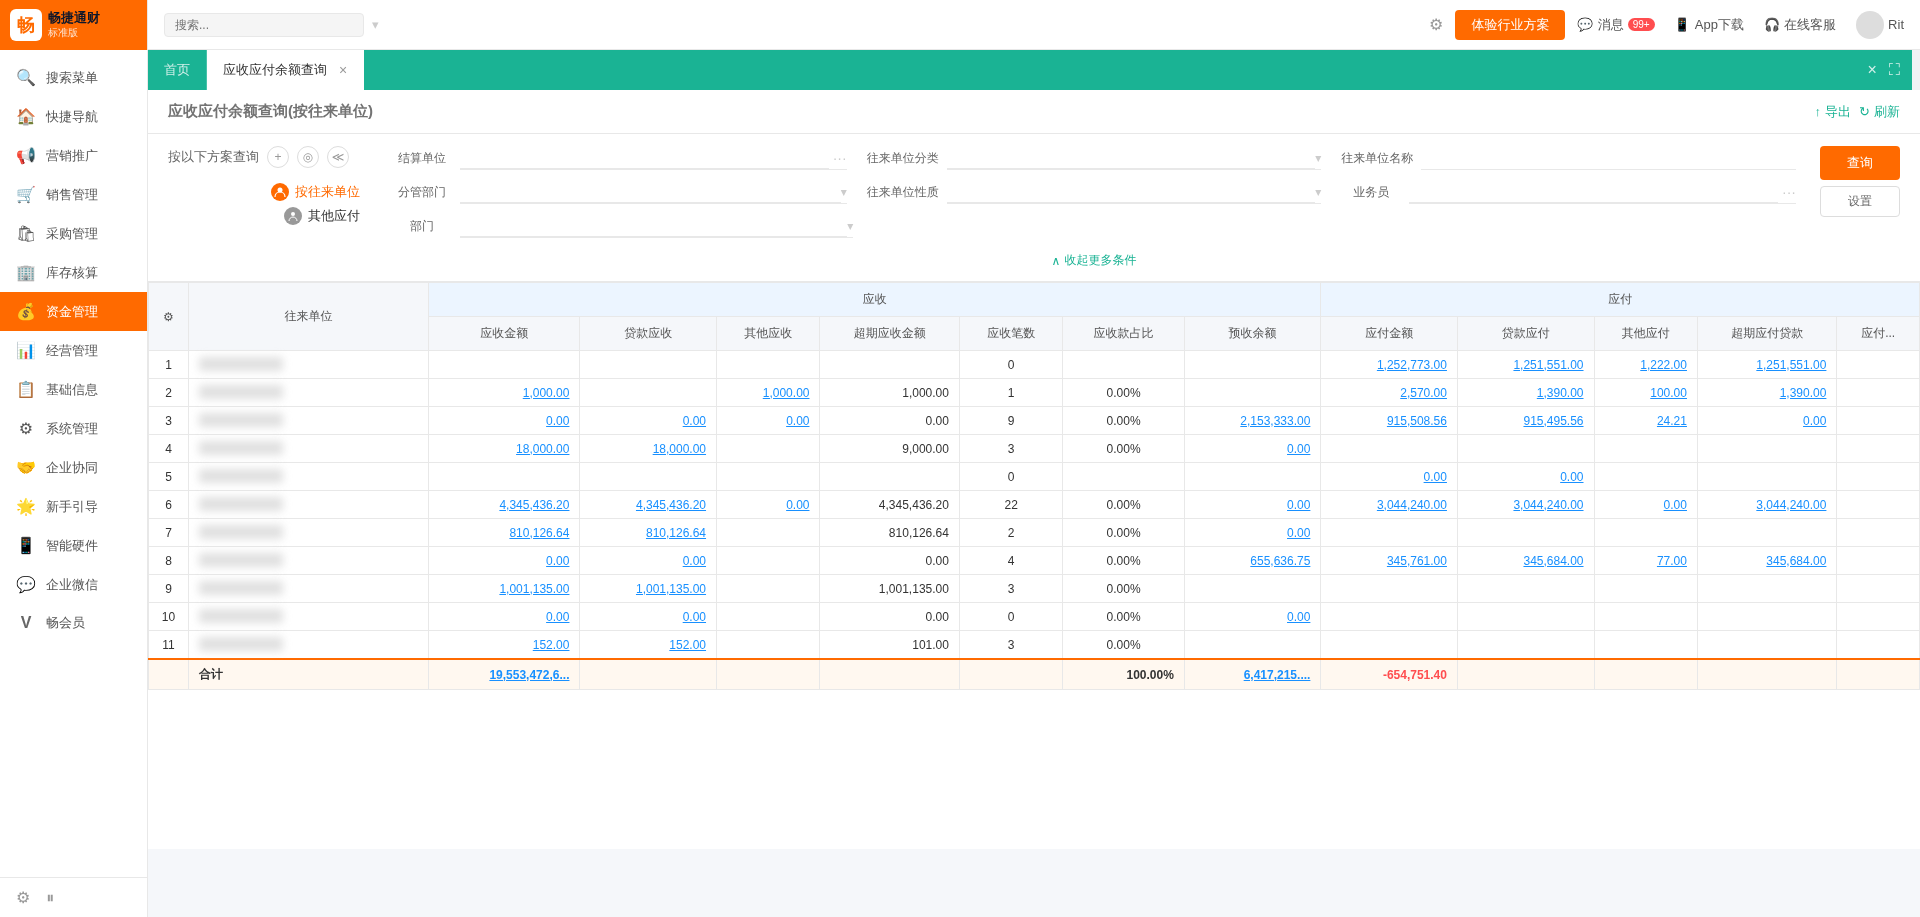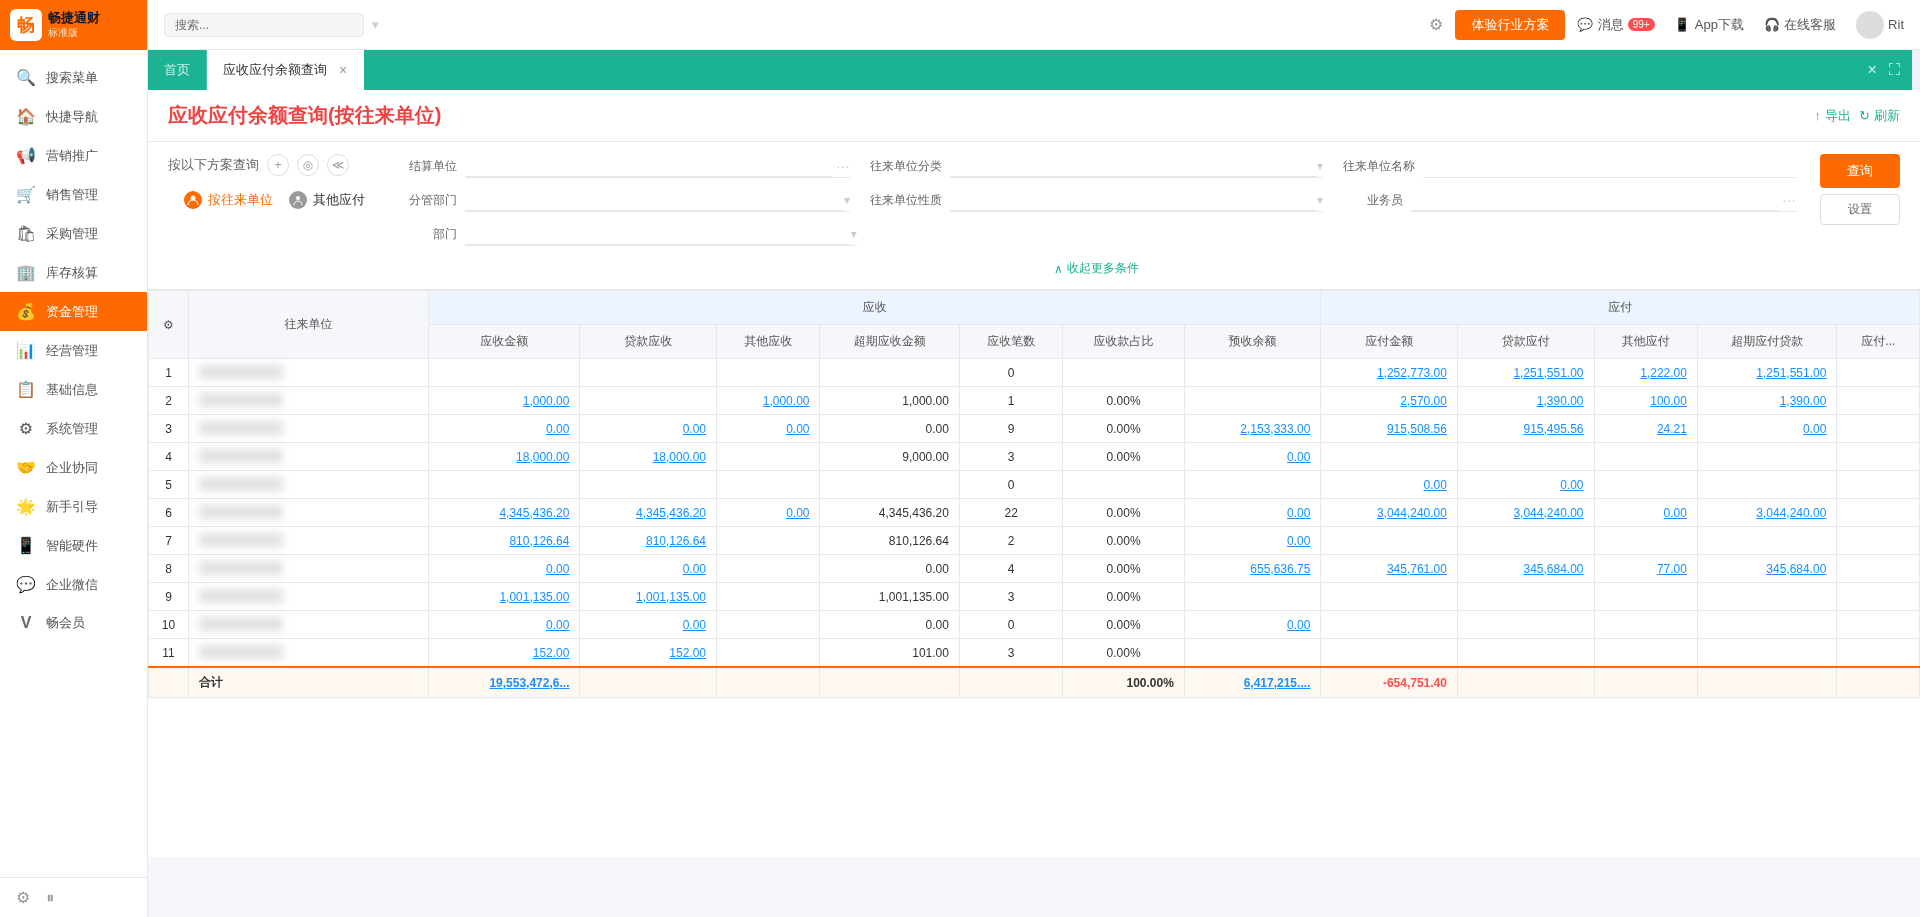--- a/index.html
+++ b/index.html
@@ -79,62 +79,62 @@
       position: fixed; left: 148px; top: 90px; right: 0; bottom: 0;
       background: #f5f7fa; overflow: hidden;
     }
 
     
     .page-header {
       background: #fff; padding: 12px 20px;
       display: flex; align-items: center; justify-content: space-between;
       border-bottom: 1px solid #e8e8e8;
     }
-    .page-title { font-size: 20px; font-weight: bold; color: #ef4444; }
+    .page-title { font-size: 15px; font-weight: bold; color: #737373; }
     .page-actions { display: flex; gap: 8px; }
     .page-action-btn {
       display: flex; align-items: center; gap: 4px;
       color: #1ab394; font-size: 13px; cursor: pointer; border: none; background: none;
     }
 
     
     .filter-area {
       background: #fff; padding: 12px 20px; border-bottom: 1px solid #e8e8e8;
     }
     .filter-header {
       display: flex; align-items: center; gap: 8px; margin-bottom: 12px;
     }
     .filter-title { font-size: 13px; color: #666; }
     .filter-icon-btn {
       width: 22px; height: 22px; border: 1px solid #ddd; border-radius: 50%;
       display: flex; align-items: center; justify-content: center;
       cursor: pointer; color: #999; font-size: 12px; background: #fff;
     }
     .filter-schemes {
-      display: flex; flex-direction: row; margin-left: 8px; align-items: flex-end;
+      display: flex; flex-direction: column; margin-left: 8px; align-items: flex-end;
     }
     .filter-scheme-item {
       display: flex; align-items: center; gap: 6px; padding: 3px 8px;
       font-size: 13px; cursor: pointer; border-radius: 4px;
     }
     .filter-scheme-item.active { color: #ff6a00; }
     .filter-scheme-icon {
       width: 18px; height: 18px; border-radius: 50%; background: #ff6a00;
       display: flex; align-items: center; justify-content: center;
       color: #fff; font-size: 10px;
     }
     .filter-scheme-icon.gray { background: #999; }
 
     .filter-row {
       display: flex; gap: 20px; margin-bottom: 10px; align-items: center;
     }
     .filter-group {
       display: flex; align-items: center; gap: 8px; flex: 1;
     }
-    .filter-label { color: #666; font-size: 12px; white-space: nowrap; min-width: 60px; text-align: right; }
+    .filter-label { color: #666; font-size: 12px; white-space: nowrap; min-width: 60px; text-align: center; }
     .filter-input {
       flex: 1; border: none; border-bottom: 1px solid #e8e8e8;
       padding: 4px 8px; font-size: 12px; color: #333; outline: none; background: transparent;
     }
     .filter-dots { color: #ccc; font-size: 14px; margin-left: 4px; }
     .collapse-btn {
       display: flex; align-items: center; gap: 4px; color: #1ab394;
       font-size: 12px; cursor: pointer; margin-top: 4px;
     }
     .query-btn {

